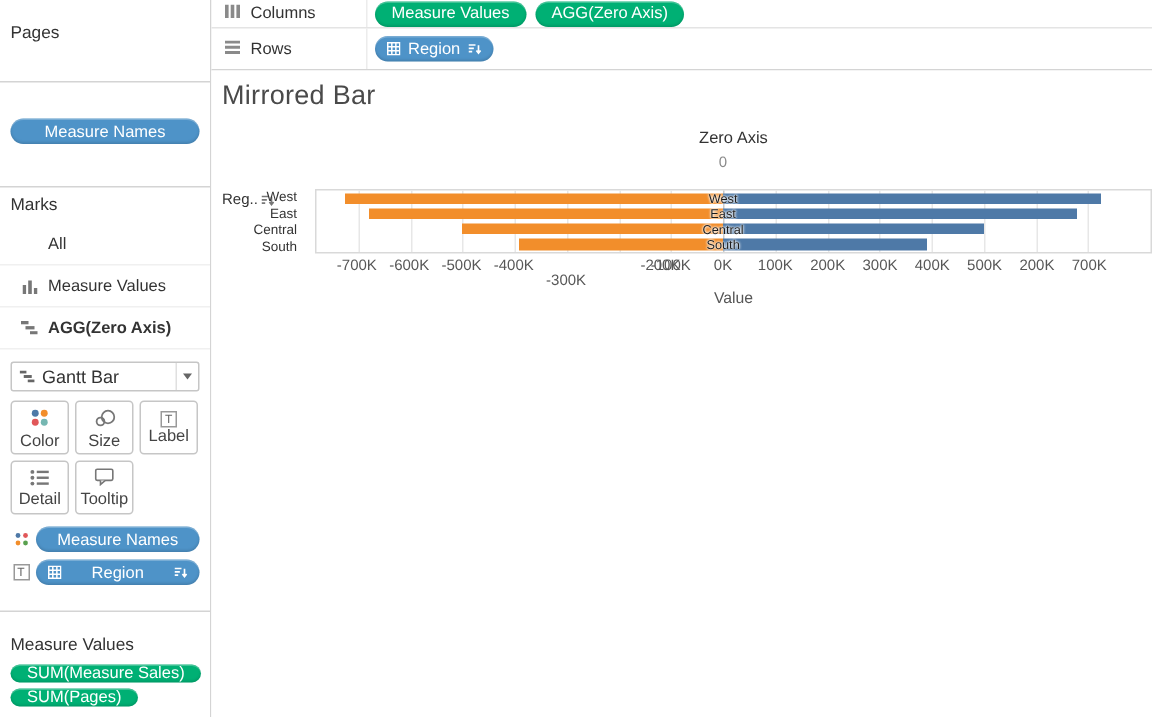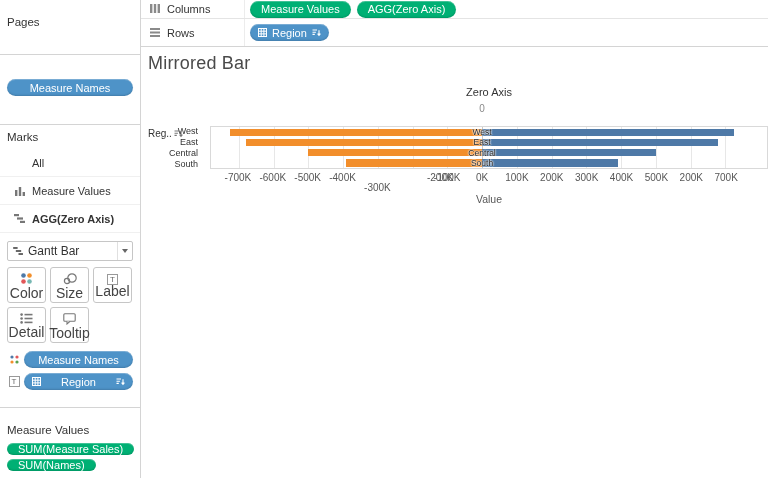--- a/index.html
+++ b/index.html
@@ -25,21 +25,21 @@
   .mark-card.active .mc-label{font-weight:bold}
 
   .mark-type{margin:8px 7px 0 7px;height:20px;border:1px solid #c6c6c6;border-radius:2px;display:flex;align-items:center;background:#fff}
   .mark-type .mt-icon{width:20px;display:flex;align-items:center;justify-content:center}
   .mark-type .mt-label{flex:1;font-size:12px;color:#333}
   .mark-type .mt-arrow{width:15px;height:100%;display:flex;align-items:center;justify-content:center;border-left:1px solid #e0e0e0}
   .caret{width:0;height:0;border-left:3.5px solid transparent;border-right:3.5px solid transparent;border-top:4px solid #666}
 
   .btn-grid{display:flex;flex-wrap:wrap;gap:4px;margin:6px 7px 0 7px}
   .mk-btn{width:39px;height:36px;border:1px solid #c6c6c6;border-radius:3px;background:#fff;display:flex;flex-direction:column;align-items:center;justify-content:center;gap:2px;cursor:pointer}
-  .mk-btn .bl{font-size:14px;color:#444;line-height:9px}
+  .mk-btn .bl{font-size:11px;color:#444;line-height:9px}
   .t-box{width:11px;height:11px;border:1px solid #999;font-size:8px;line-height:9px;display:flex;align-items:center;justify-content:center;color:#666}
 
   .pill-row{display:flex;align-items:center;gap:3px;margin:8px 7px 0 7px}
   .pill-row + .pill-row{margin-top:5px}
   .pill-row .indicator{width:14px;display:flex;align-items:center;justify-content:center}
   .pill-row .pill{flex:1}
 
   
   .pill{display:inline-flex;align-items:center;justify-content:center;height:17px;border-radius:9px;color:#fff;font-size:11px;padding:0 11px;white-space:nowrap;cursor:pointer;
         box-shadow:inset 0 1px 0 rgba(255,255,255,.25), inset 0 -1px 2px rgba(0,0,0,.15)}
@@ -225,21 +225,21 @@
         </div>
       </div>
     </div>
 
     <div class="panel mvals">
       <div class="panel-title">Measure Values</div>
       <div class="pill green">
         <span>SUM(Measure Sales)</span>
       </div>
       <div class="pill green">
-        <span>SUM(Names)</span>
+        <span>SUM(Pages)</span>
       </div>
     </div>
   </div>
 
   <div class="main">
 
     <div class="shelves">
       <div class="shelf-row">
         <div class="shelf-label">
           <span>

